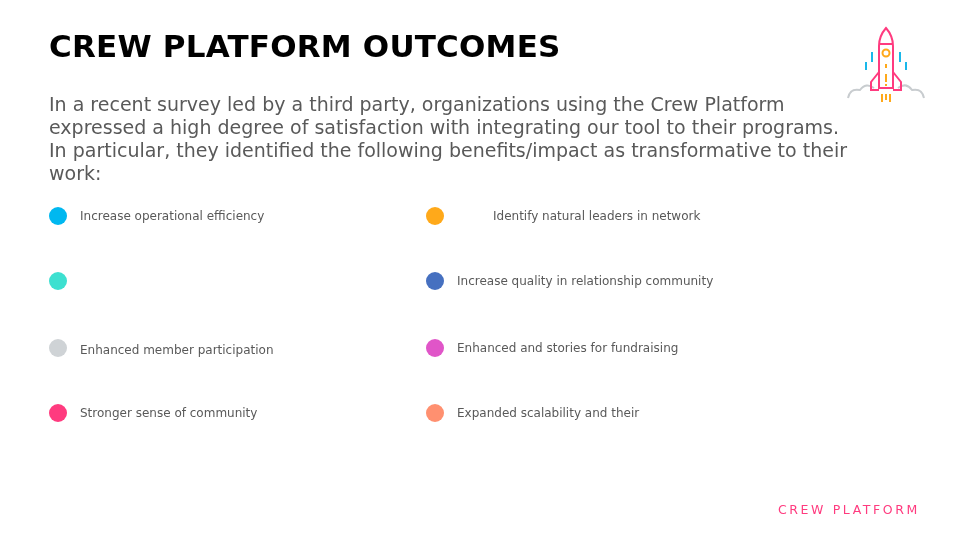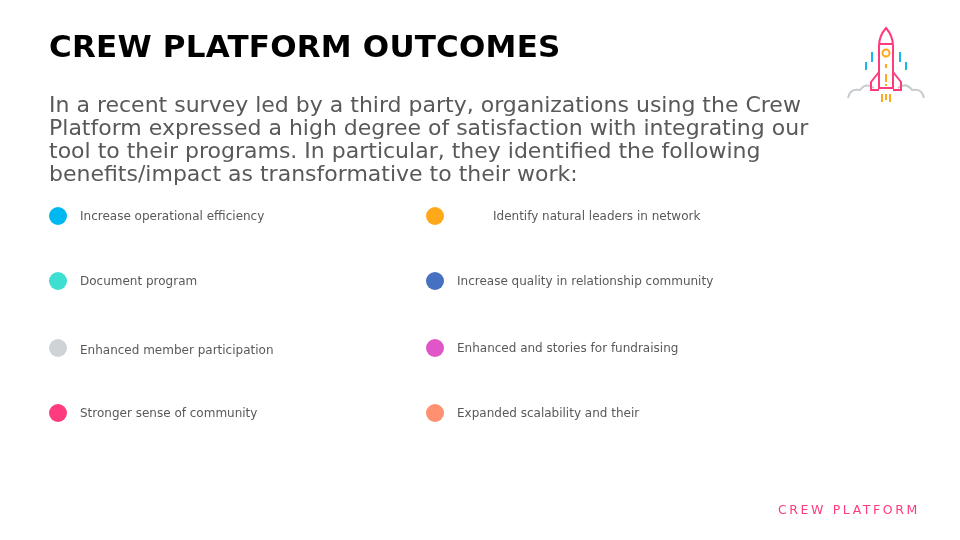--- a/index.html
+++ b/index.html
@@ -1,20 +1,20 @@
 <!DOCTYPE html>
 <html><head>
 <meta charset="utf-8">
 <style>
   html, body { margin:0; padding:0; }
   body { width:960px; height:540px; background:#ffffff; position:relative; overflow:hidden;
          font-family:"DejaVu Sans", "Liberation Sans", sans-serif; }
   .title { position:absolute; left:49px; top:28px; font-size:31px; font-weight:bold; color:#000;
            letter-spacing:0.2px; margin:0; }
-  .intro { position:absolute; left:49px; top:93px; width:800px; font-size:22px; line-height:23px; color:#595959; margin:0; }
+  .intro { position:absolute; left:49px; top:93px; width:800px; font-size:19px; line-height:23px; color:#595959; margin:0; }
   .item { position:absolute; display:flex; align-items:center; }
   .dot { width:18px; height:18px; border-radius:50%; flex:none; }
   .label { margin-left:13px; font-size:12px; color:#595959; white-space:nowrap; }
   .footer { position:absolute; left:778px; top:502px; font-size:12.5px; font-weight:normal; color:#ff3b7f; letter-spacing:2.6px; }
   .rocket { position:absolute; left:842px; top:22px; width:88px; height:88px; }
 </style>
 </head>
 <body>
 
 <h1 class="title">CREW PLATFORM OUTCOMES</h1>
@@ -42,21 +42,20 @@
   <line x1="44" y1="72" x2="44" y2="78" stroke="#ffa91a" stroke-width="2"></line>
   <line x1="48" y1="72" x2="48" y2="80" stroke="#ffa91a" stroke-width="2"></line>
 </svg>
 
 <div class="item" style="left:49px;top:207px;">
   <span class="dot" style="background:#00b8f0"></span>
   <span class="label">Increase operational efficiency</span>
 </div>
 <div class="item" style="left:49px;top:272px;">
   <span class="dot" style="background:#3de0d0"></span>
-  <span class="label">Document program</span>
 </div>
 <div class="item" style="left:49px;top:339px;align-items:flex-end;">
   <span class="dot" style="background:#cfd3d6"></span>
   <span class="label">Enhanced member participation</span>
 </div>
 <div class="item" style="left:49px;top:404px;">
   <span class="dot" style="background:#ff3b7f"></span>
   <span class="label">Stronger sense of community</span>
 </div>
 

